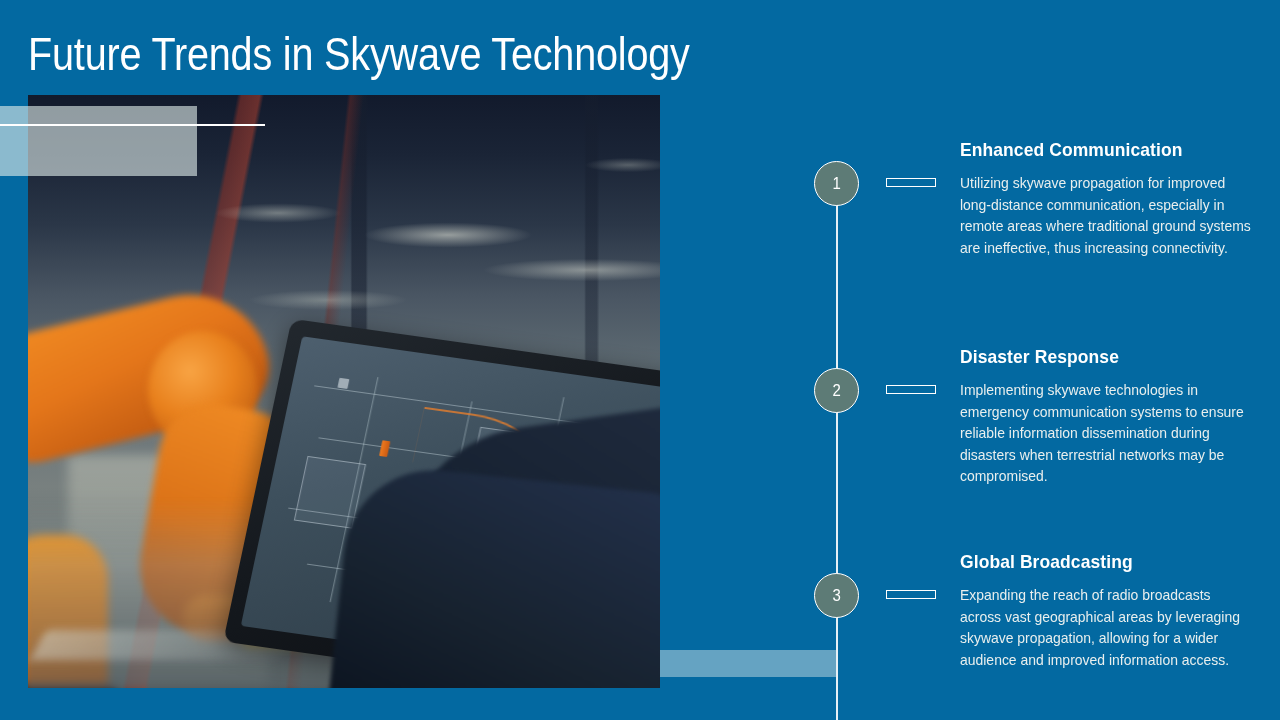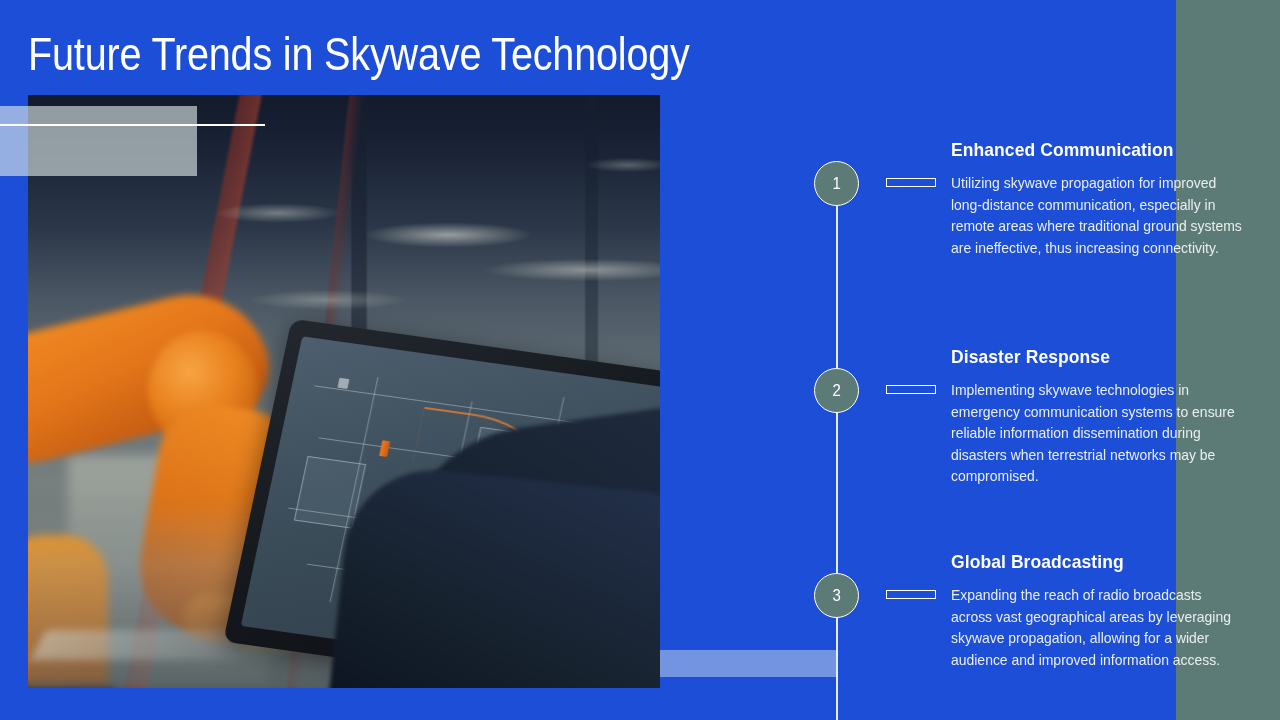--- a/index.html
+++ b/index.html
@@ -7,22 +7,22 @@
 
   html, body {
     width:1280px; height:720px;
     overflow:hidden;
     background:#5d7b76;
     font-family:"Liberation Sans", sans-serif;
   }
 
   .slide {
     position:relative;
-    width:1176px; height:720px;
-    background:#1d4ed8;
+    width:1280px; height:720px;
+    background:#0369a1;
   }
 
   
   .slide-title {
     position:absolute;
     left:28px; top:26px;
     font-size:46px;
     line-height:56px;
     font-weight:400;
     color:#ffffff;
@@ -320,21 +320,21 @@
   }
 
   .connector {
     position:absolute;
     left:186px; top:41px;
     width:50px; height:9px;
     border:1.4px solid #ffffff;
     background:transparent;
   }
 
-  .tl-text { position:absolute; left:251px; top:0; width:292px; }
+  .tl-text { position:absolute; left:260px; top:0; width:292px; }
   .tl-heading {
     color:#ffffff;
     font-size:19px;
     font-weight:700;
     line-height:26px;
     letter-spacing:0.1px;
     transform:scaleX(0.92);
     transform-origin:left center;
     white-space:nowrap;
   }

